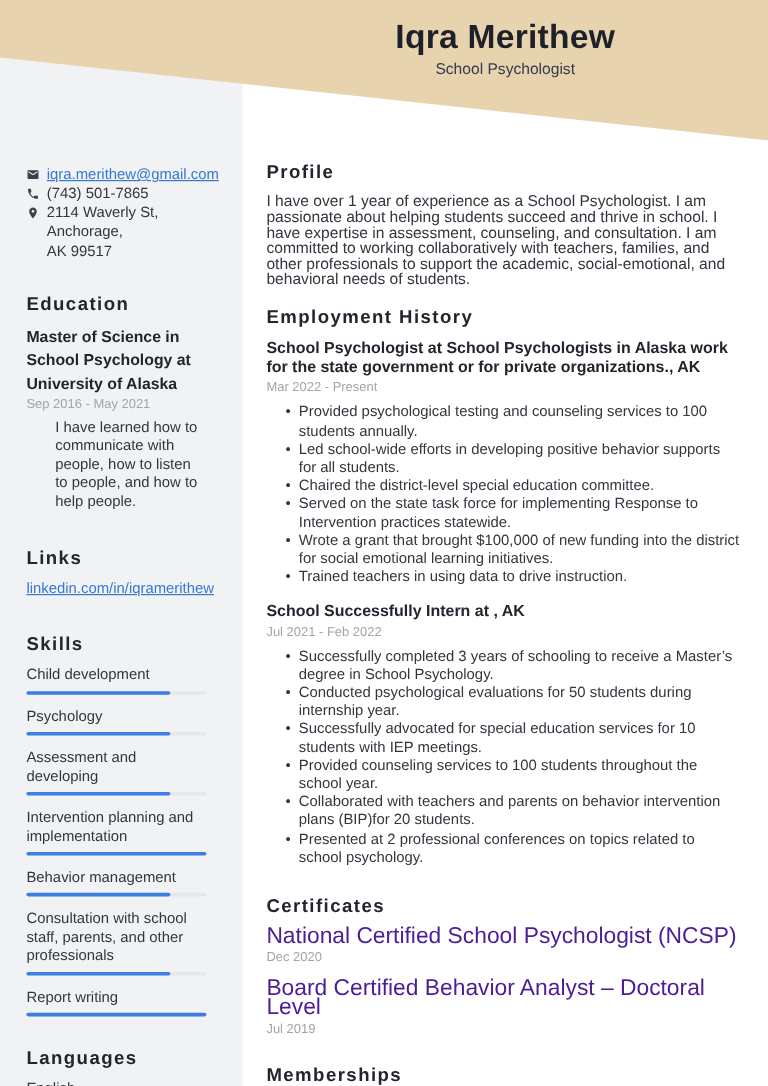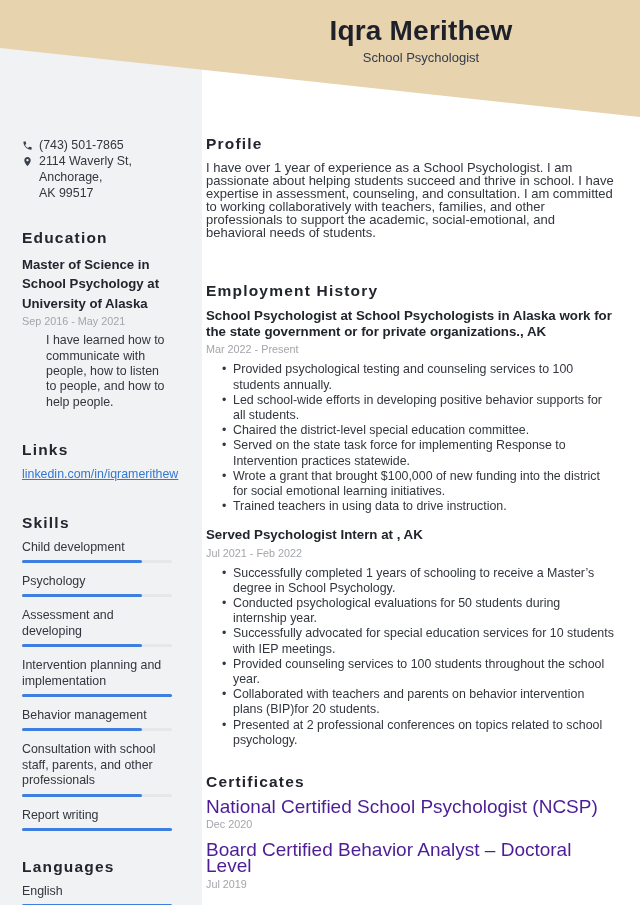--- a/index.html
+++ b/index.html
@@ -50,24 +50,24 @@
   .links-body{font-size:12.4px;line-height:15.4px;}
   .skills-h{margin-top:30px;}
   .lang-h{margin-top:26px;}
   .skill{margin-bottom:11px;}
   .skill-label{font-size:12.4px;line-height:15.4px;margin-bottom:5px;}
   .bar{height:3px;background:#e6e7e9;border-radius:2px;}
   .bar-fill{height:3px;background:#3d7ee0;border-radius:2px;}
   
   .main{
     position:absolute;left:202px;top:0;width:438px;height:905px;
-    padding:134px 24px 0 4px;box-sizing:border-box;
+    padding:134px 24px 0 20px;box-sizing:border-box;
   }
   .body-text{font-size:13px;line-height:13px;margin:0;}
-  .sec-emp{margin-top:42px;}
+  .sec-emp{margin-top:16px;}
   .sec-cert{margin-top:24px;}
   .sec-mem{margin-top:22px;}
   .job-title{font-size:13.3px;font-weight:700;line-height:16.2px;color:#22252d;}
   .job-dates{font-size:10.8px;color:#a2a5aa;line-height:13px;margin:3px 0 6px;}
   ul.bullets{margin:0 0 13px 0;padding:0 0 0 27px;list-style:none;}
   ul.bullets li{font-size:12.4px;line-height:15.2px;position:relative;}
   ul.bullets li::before{content:"\2022";position:absolute;left:-11px;color:#32363e;}
   .cert-item{margin-bottom:11px;}
   .cert-title{font-size:19px;font-weight:400;line-height:16.2px;color:#4c1d95;}
   .cert-date{font-size:10.8px;color:#a2a5aa;line-height:13px;margin-top:3px;}
@@ -78,20 +78,28 @@
 <div class="sidebar-bg"></div>
 <div class="header-bg"></div>
 
 <div class="header-text">
   <div class="name">Iqra Merithew</div>
   <div class="subtitle">School Psychologist</div>
 </div>
 
 <div class="side">
 
+  <div class="c-row">
+    <span class="c-icon">
+      <svg viewBox="0 0 24 24">
+          <path d="M20 4H4c-1.1 0-2 .9-2 2v12c0 1.1.9 2 2 2h16c1.1 0 2-.9 2-2V6c0-1.1-.9-2-2-2zm0 4-8 5-8-5V6l8 5 8-5v2z"></path>
+        </svg>
+    </span>
+    <a class="link">iqra.merithew@gmail.com</a>
+  </div>
 
   <div class="c-row">
     <span class="c-icon">
       <svg viewBox="0 0 24 24">
           <path d="M6.62 10.79c1.44 2.83 3.76 5.14 6.59 6.59l2.2-2.2c.27-.27.67-.36 1.02-.24 1.12.37 2.33.57 3.57.57.55 0 1 .45 1 1V20c0 .55-.45 1-1 1-9.39 0-17-7.61-17-17 0-.55.45-1 1-1h3.5c.55 0 1 .45 1 1 0 1.25.2 2.45.57 3.57.11.35.03.74-.25 1.02l-2.2 2.2z"></path>
         </svg>
     </span>
     <span>(743) 501-7865</span>
   </div>
 
@@ -191,24 +199,24 @@
       <li>Provided psychological testing and counseling services to 100 students annually.</li>
       <li>Led school-wide efforts in developing positive behavior supports for all students.</li>
       <li>Chaired the district-level special education committee.</li>
       <li>Served on the state task force for implementing Response to Intervention practices statewide.</li>
       <li>Wrote a grant that brought $100,000 of new funding into the district for social emotional learning initiatives.</li>
       <li>Trained teachers in using data to drive instruction.</li>
     </ul>
   </div>
 
   <div>
-    <div class="job-title">Served Psychologist Intern at , AK</div>
+    <div class="job-title">School Successfully Intern at , AK</div>
     <div class="job-dates">Jul 2021 - Feb 2022</div>
     <ul class="bullets">
-      <li>Successfully completed 1 years of schooling to receive a Master’s degree in School Psychology.</li>
+      <li>Successfully completed 3 years of schooling to receive a Master’s degree in School Psychology.</li>
       <li>Conducted psychological evaluations for 50 students during internship year.</li>
       <li>Successfully advocated for special education services for 10 students with IEP meetings.</li>
       <li>Provided counseling services to 100 students throughout the school year.</li>
       <li>Collaborated with teachers and parents on behavior intervention plans (BIP)for 20 students.</li>
       <li>Presented at 2 professional conferences on topics related to school psychology.</li>
     </ul>
   </div>
 
   <h2 class="main-h sec-cert">Certificates</h2>
   <div class="cert-item">

